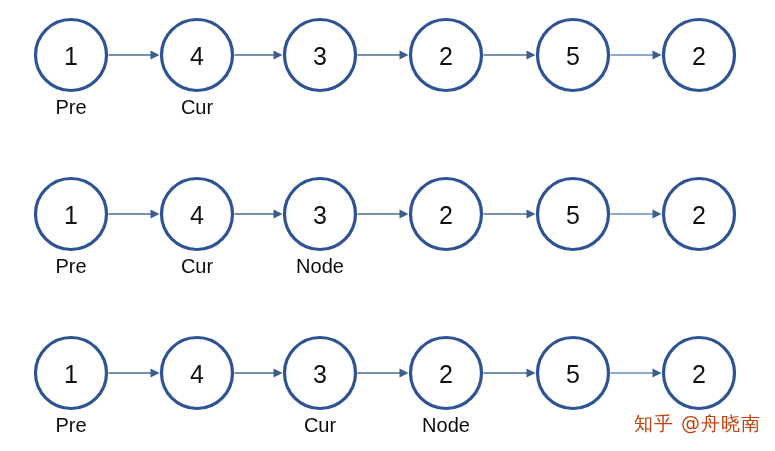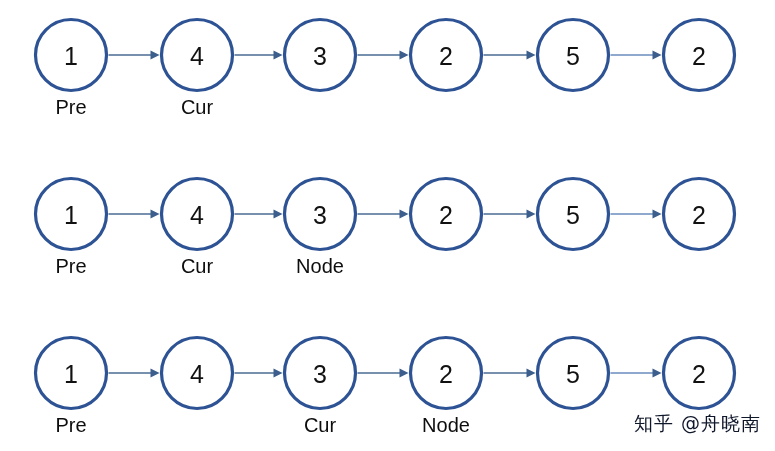--- a/index.html
+++ b/index.html
@@ -57,21 +57,21 @@
   .edge-head {
     fill: #3B5E8C;
   }
 
   .watermark {
     position: absolute;
     right: 14px;
     bottom: 14px;
     font-family: "DejaVu Sans", sans-serif;
     font-size: 19px;
-    color: #0f172a;
+    color: #c2410c;
     letter-spacing: 1px;
     white-space: nowrap;
     user-select: none;
   }
 </style>
 </head>
 <body>
 
 <svg id="diagram" viewBox="0 0 775 451" width="775" height="451">
     <g>

